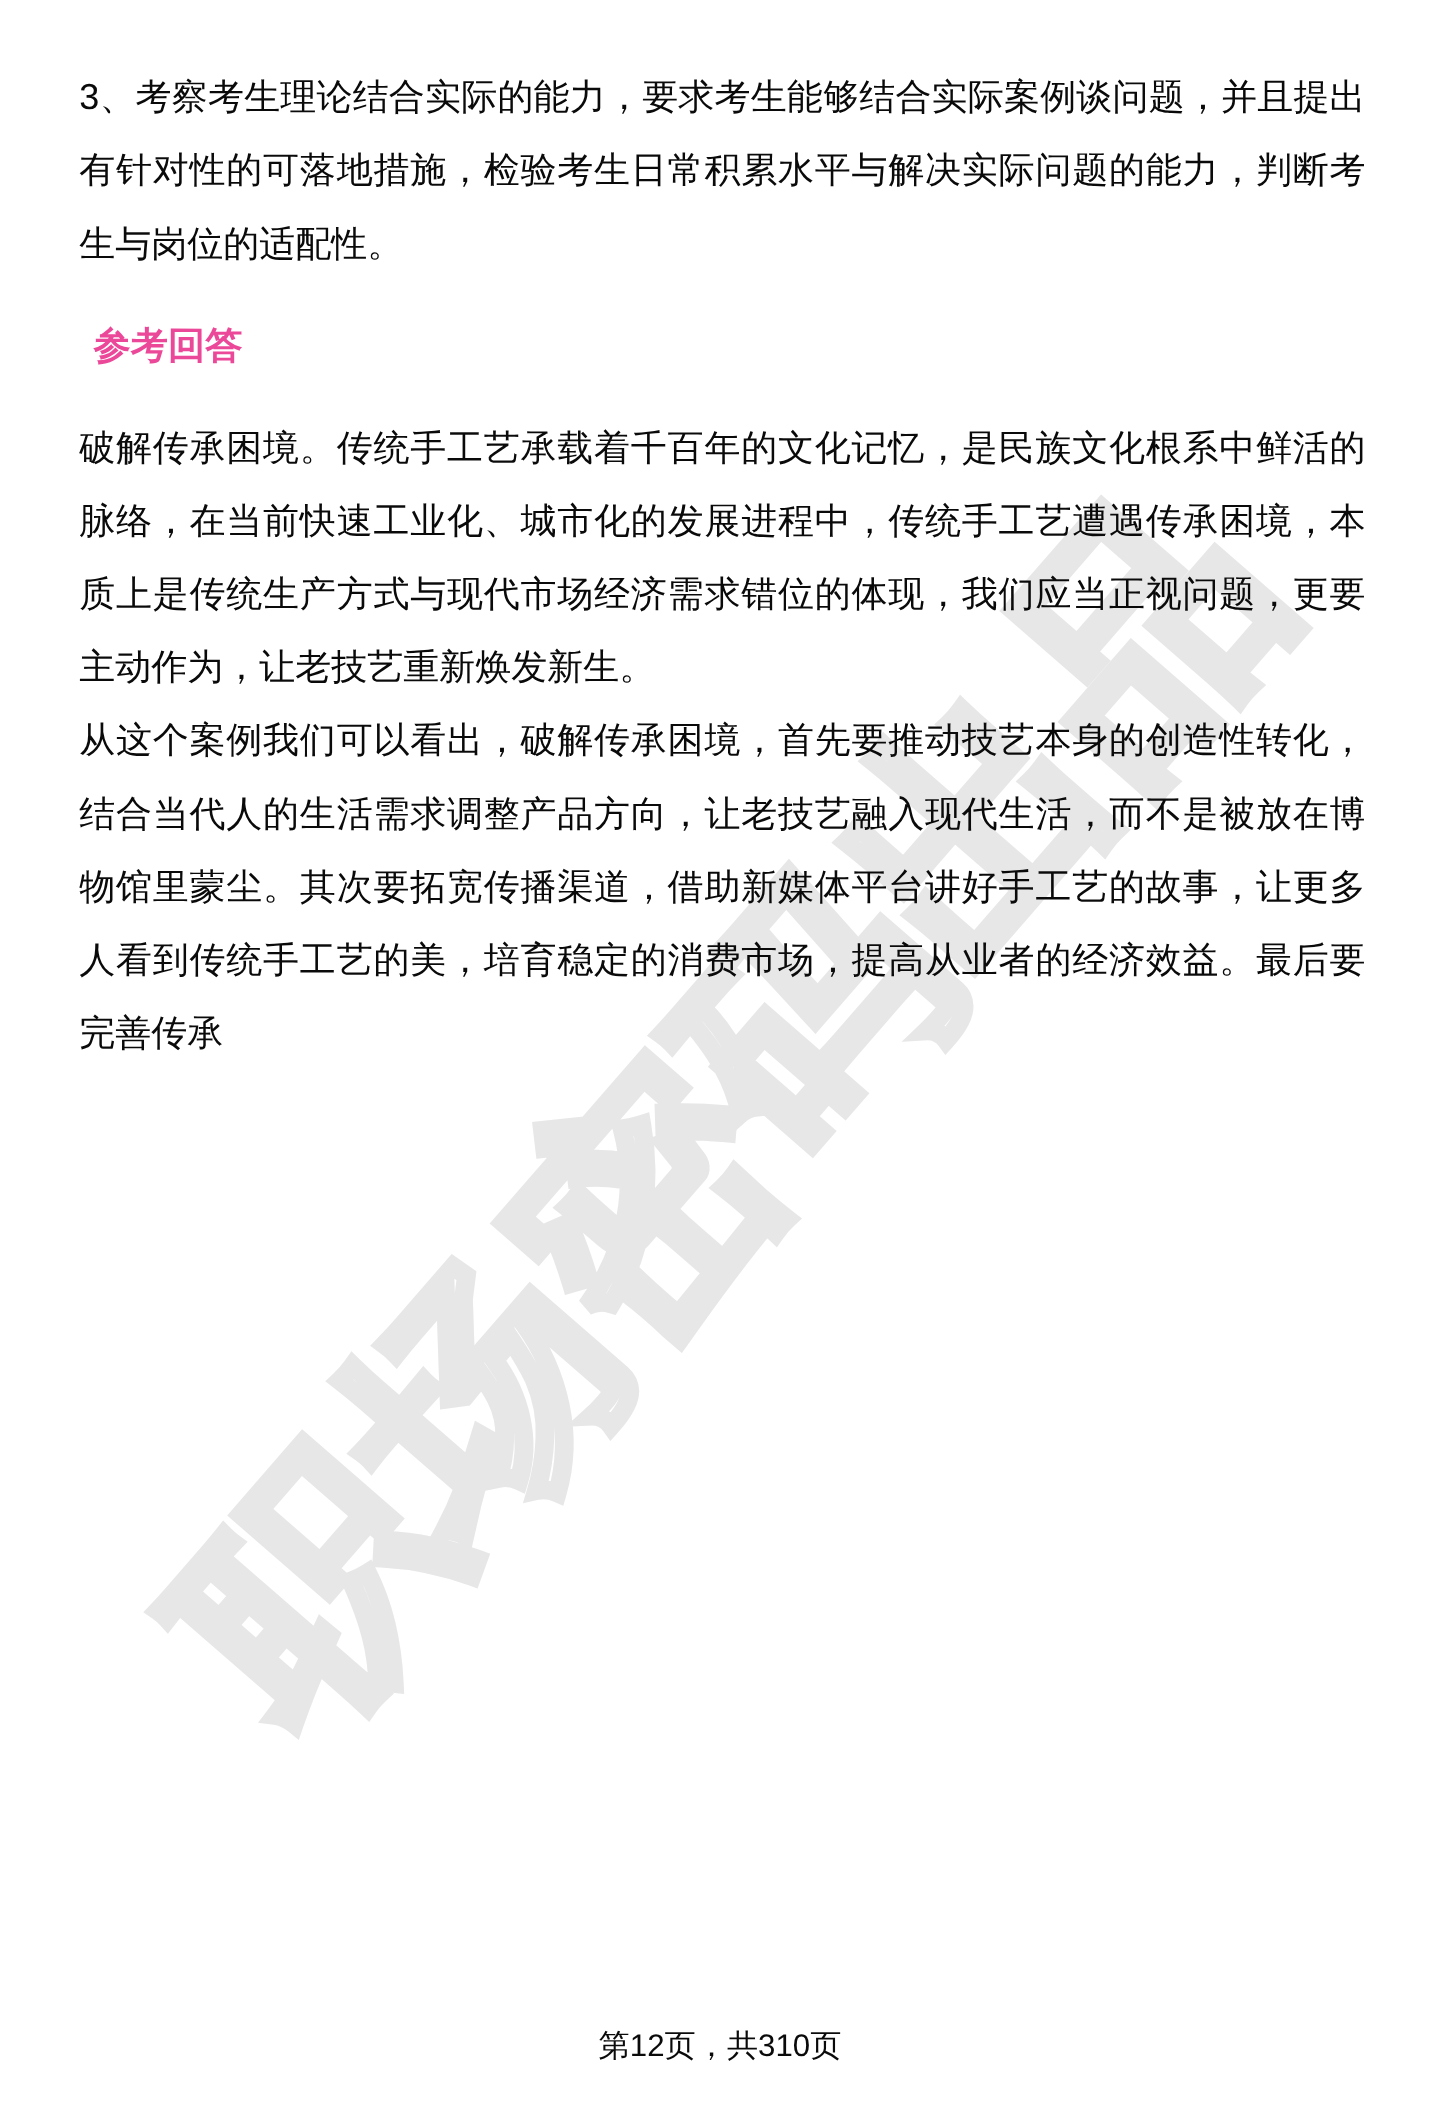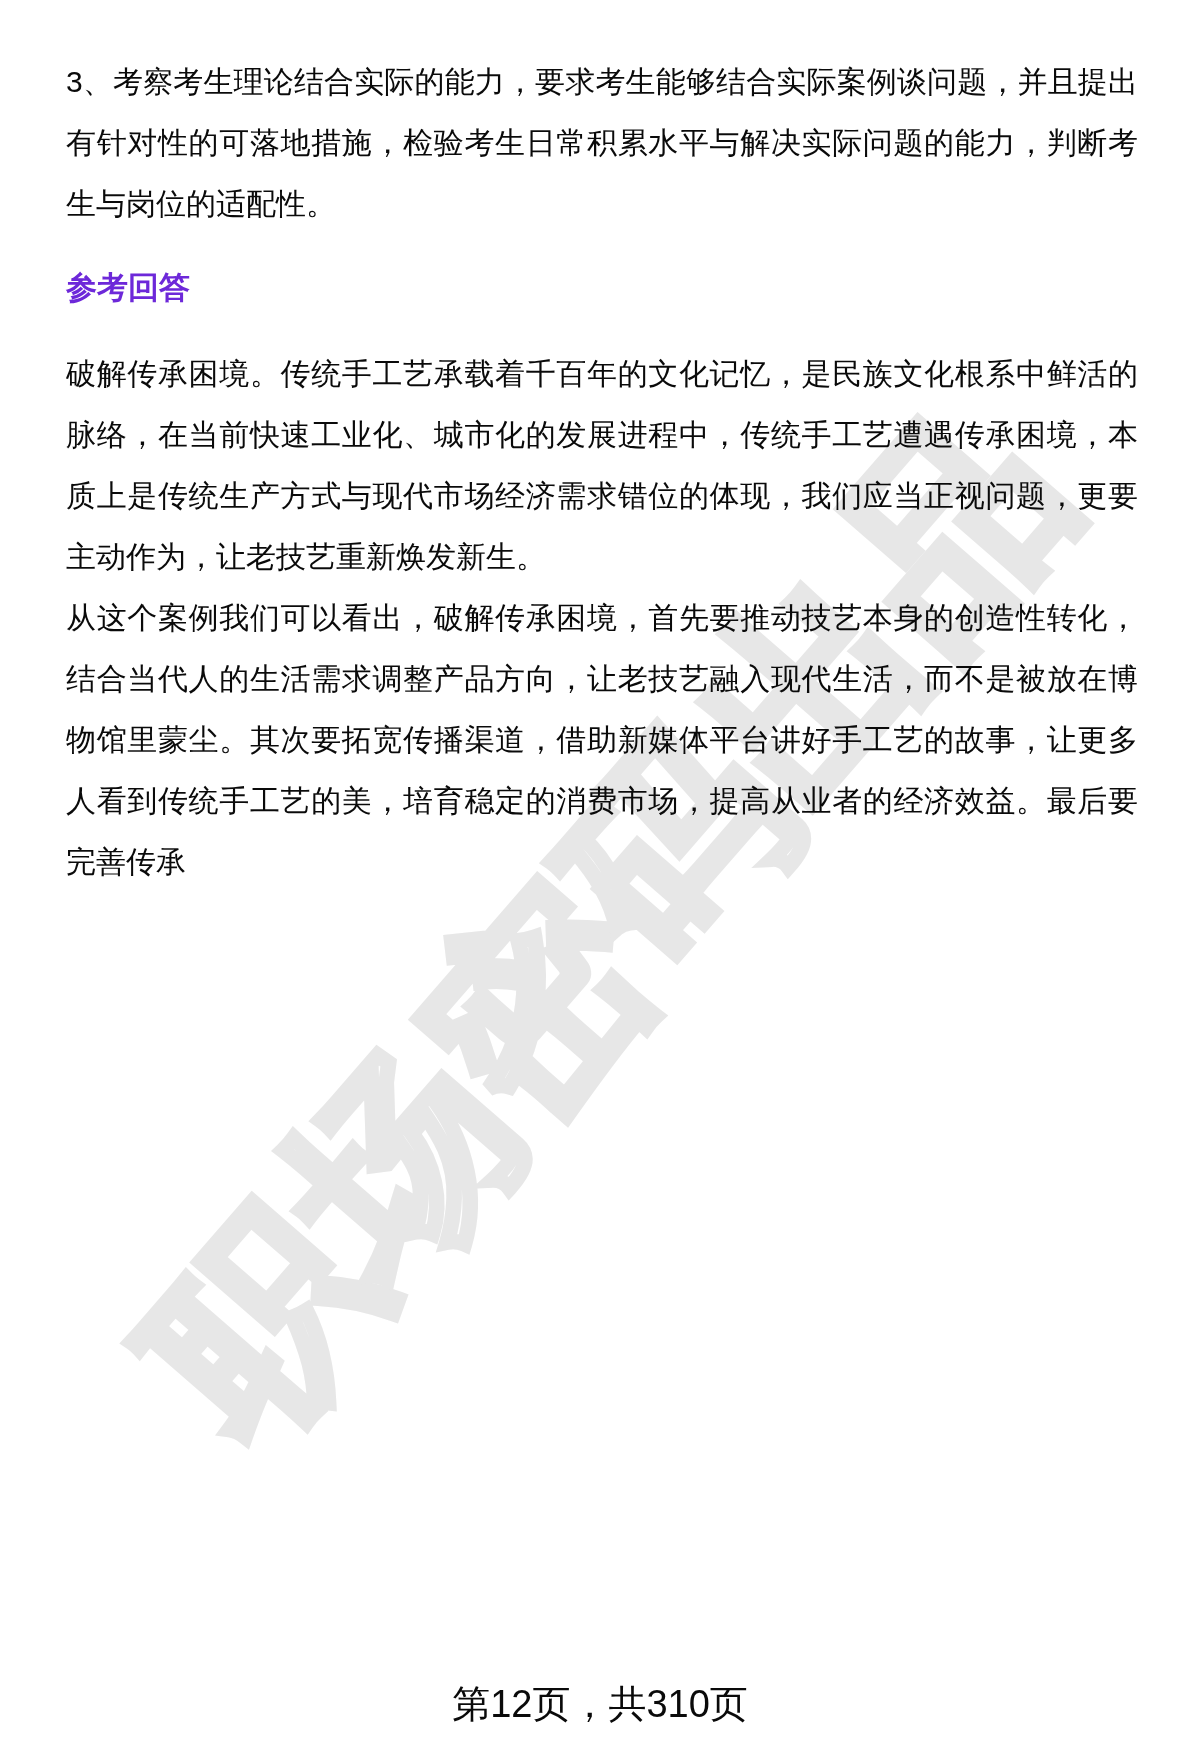--- a/index.html
+++ b/index.html
@@ -36,38 +36,38 @@
     font-size: 30px;
     line-height: 61px;
     color: #0a0a0a;
     text-align: justify;
     text-justify: inter-ideograph;
   }
   .content p {
     margin: 0;
   }
   .ref-heading {
-    margin: 23px 0 25px 0;
+    margin: 23px 0 25px 12px;
     font-size: 31px;
     line-height: 61px;
     font-weight: bold;
-    color: #6d28d9;
+    color: #ec4899;
     text-align: left;
   }
   .para-gap-before {
     margin-top: 30px !important;
   }
   .footer {
     position: absolute;
     left: 0;
     right: 0;
     top: 1686px;
     z-index: 1;
     text-align: center;
-    font-size: 38px;
+    font-size: 26px;
     line-height: 36px;
     color: #0a0a0a;
   }
 </style>
 </head>
 <body>
 
 <div class="page">
 
   <svg class="watermark-svg" width="1200" height="1755" viewBox="0 0 1200 1755" aria-hidden="true">

